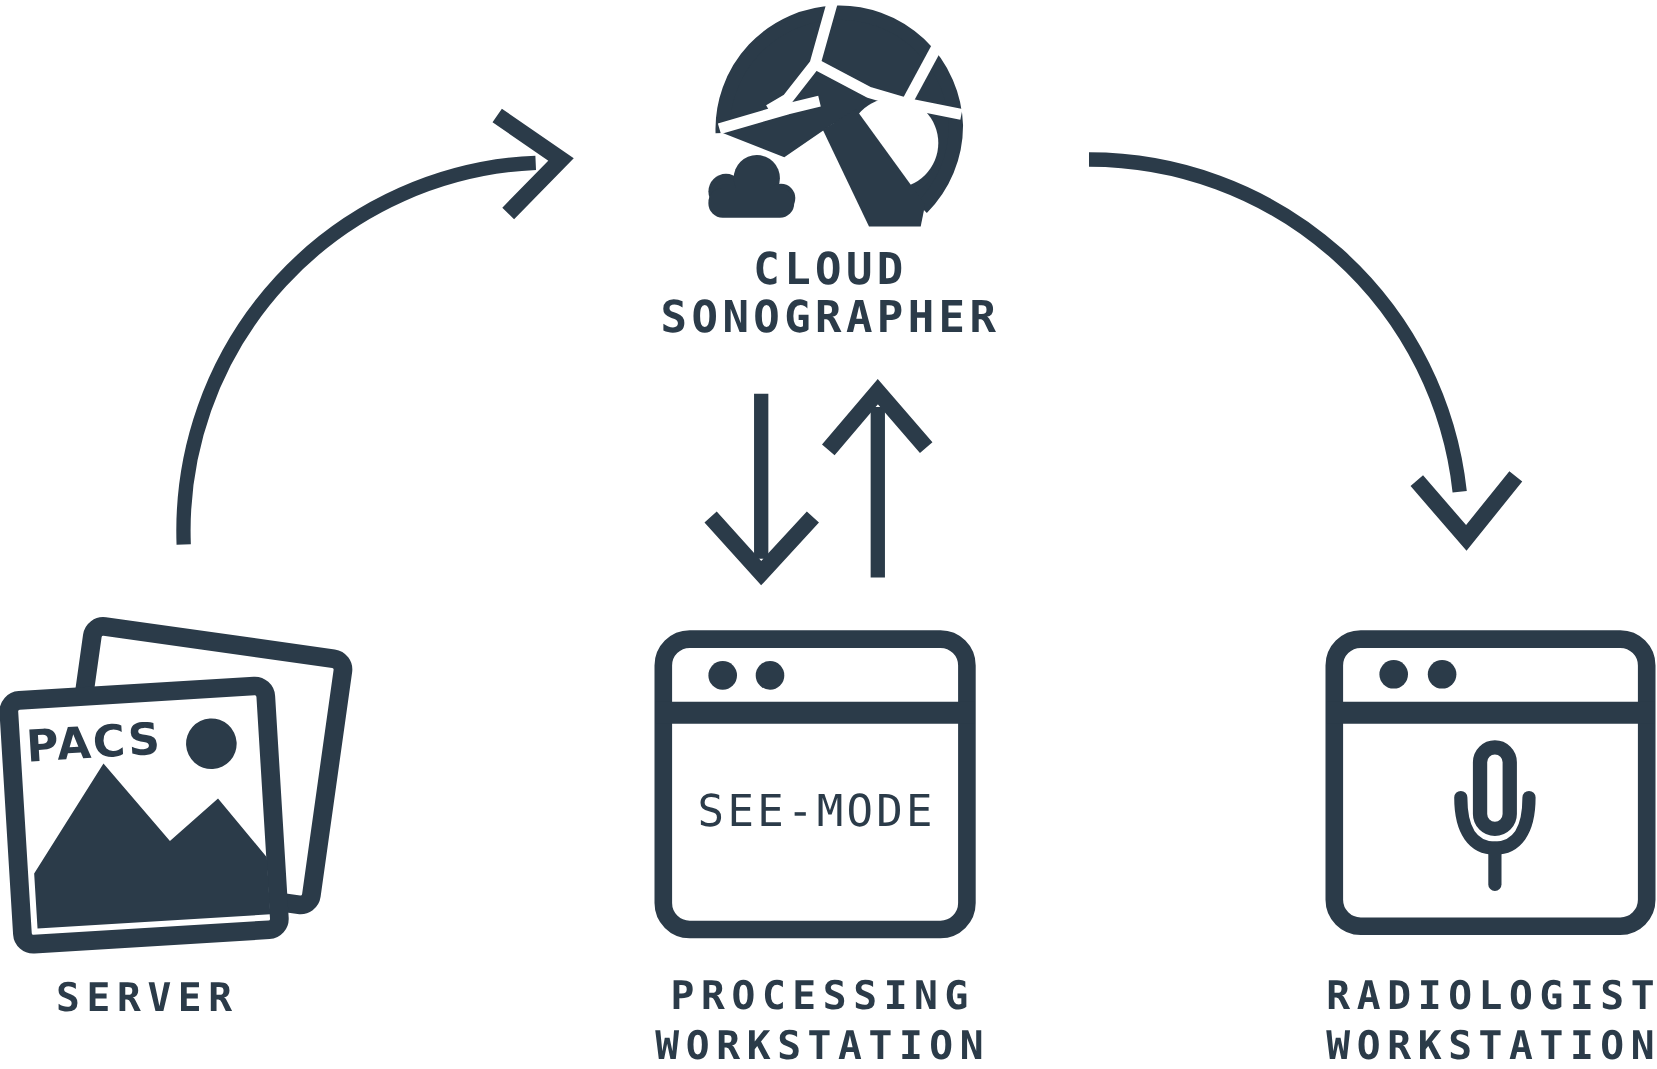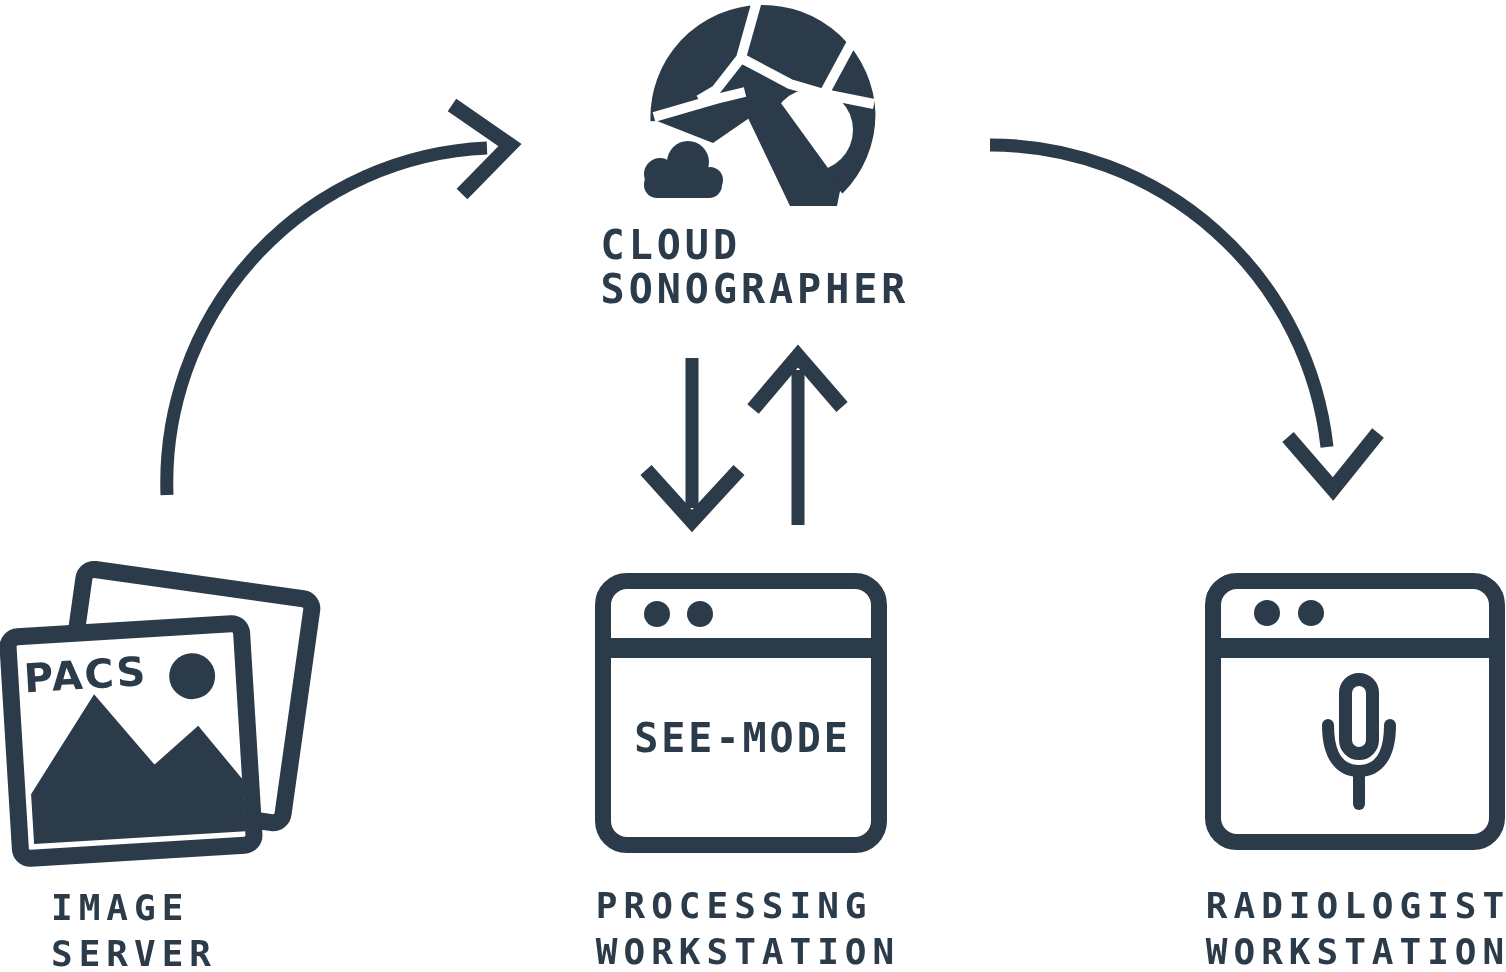--- a/index.html
+++ b/index.html
@@ -23,29 +23,29 @@
   .mic-ring{ stroke:var(--ink); fill:none; stroke-width:13; }
   .mic-arc { stroke:var(--ink); fill:none; stroke-width:12; stroke-linecap:round; }
 
   .pacs-text {
     font-family:"DejaVu Sans", sans-serif; font-weight:bold;
     font-size:40px; letter-spacing:2px; fill:var(--ink);
   }
 
   .lbl {
     position:absolute; transform:translateX(-50%);
-    color:var(--ink); font-weight:bold; text-align:left; white-space:nowrap;
+    color:var(--ink); font-weight:bold; text-align:center; white-space:nowrap;
   }
   .lbl div { padding-left:6px; }
   .lbl-top { font-size:40px; line-height:44px; letter-spacing:4px; }
   .lbl-top div { padding-left:4px; }
   .lbl-node { font-size:36px; line-height:46px; letter-spacing:6px; }
   .screen-text {
     position:absolute; transform:translateX(-50%);
-    color:var(--ink); font-weight:bold; white-space:nowrap;
+    color:var(--ink); font-weight:normal; white-space:nowrap;
     font-size:40px; line-height:44px; letter-spacing:3px; padding-left:3px;text-align:right;
   }
 </style>
 </head>
 <body>
 
 <div class="stage">
 
   <svg class="gfx" width="1506" height="972" viewBox="0 0 1506 972">
 
@@ -119,21 +119,20 @@
   </svg>
 
   <div class="lbl lbl-top" style="left:753px; top:223px;">
     <div>CLOUD</div>
     <div>SONOGRAPHER</div>
   </div>
 
   <div class="screen-text" style="left:741px; top:716px;">SEE-MODE</div>
 
   <div class="lbl lbl-node" style="left:131px; top:885px;">
-    <div>IMAGE</div>
     <div>SERVER</div>
   </div>
 
   <div class="lbl lbl-node" style="left:745px; top:883px;">
     <div>PROCESSING</div>
     <div>WORKSTATION</div>
   </div>
 
   <div class="lbl lbl-node" style="left:1355px; top:883px;">
     <div>RADIOLOGIST</div>

